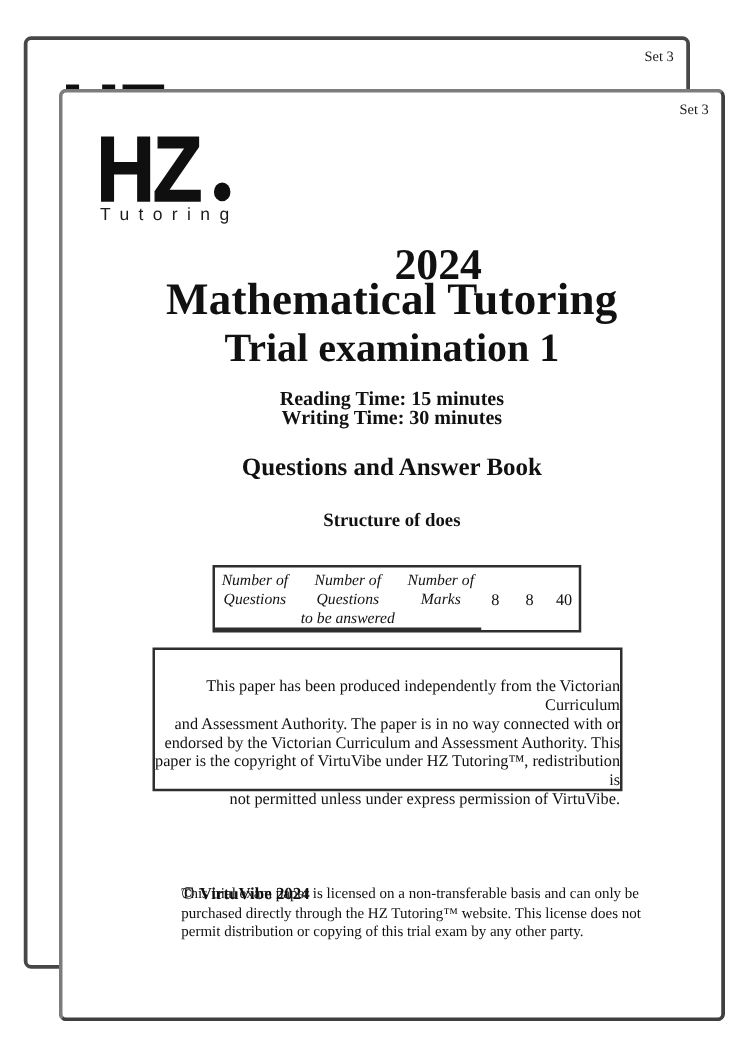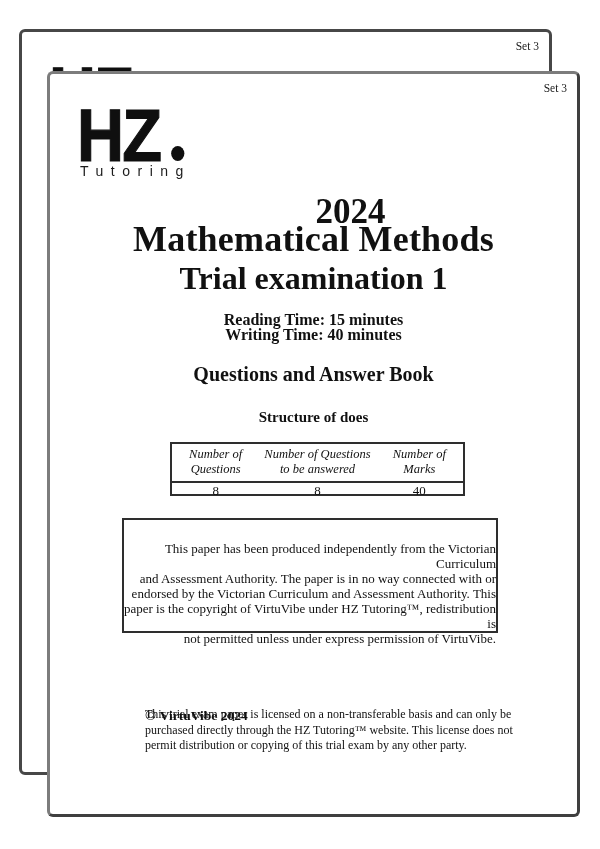--- a/index.html
+++ b/index.html
@@ -75,25 +75,25 @@
   .year      { top: 120px; font-size: 35px; font-weight: bold; padding-left: 37px; }
   .title     { top: 147px; font-size: 36px; font-weight: bold; letter-spacing: 0.2px; }
   .subtitle  { top: 188px; font-size: 32px; font-weight: bold; }
   .times     { top: 238px; font-size: 16px; font-weight: bold; line-height: 15px; }
   .book-head { top: 290px; font-size: 20px; font-weight: bold; }
   .struct-head { top: 336px; font-size: 15px; font-weight: bold; }
 
   
   .s-table {
     position: absolute;
-    left: 120px; top: 368px;
+    left: 120px; top: 378px;
     width: 295px; height: 54px;
     box-sizing: border-box;
     border: 2px solid #2e2e2e;
-    display: flex; flex-direction: column;
+    display: flex; flex-direction: row;
     background: #fff;
   }
   .s-head {
     display: flex;
     border-bottom: 2px solid #2e2e2e;
     padding: 3px 0 4px;
   }
   .s-vals { display: flex; flex: 1; align-items: center; }
   .s-cell {
     text-align: center;
@@ -154,26 +154,26 @@
 
   <div class="page page-front">
     <div class="set-label">Set 3</div>
 
     <div class="logo">
       <div class="logo-row"><span>HZ</span><span class="logo-dot"></span></div>
       <div class="logo-sub">Tutoring</div>
     </div>
 
     <div class="cline year">2024</div>
-    <div class="cline title">Mathematical Methods</div>
+    <div class="cline title">Mathematical Tutoring</div>
     <div class="cline subtitle">Trial examination 1</div>
 
     <div class="cline times">
       <div>Reading Time: 15 minutes</div>
-      <div>Writing Time: 40 minutes</div>
+      <div>Writing Time: 30 minutes</div>
     </div>
 
     <div class="cline book-head">Questions and Answer Book</div>
     <div class="cline struct-head">Structure of does</div>
 
     <div class="s-table">
       <div class="s-head">
         <div class="s-cell c1">Number of
 Questions</div>
         <div class="s-cell c2">Number of Questions

